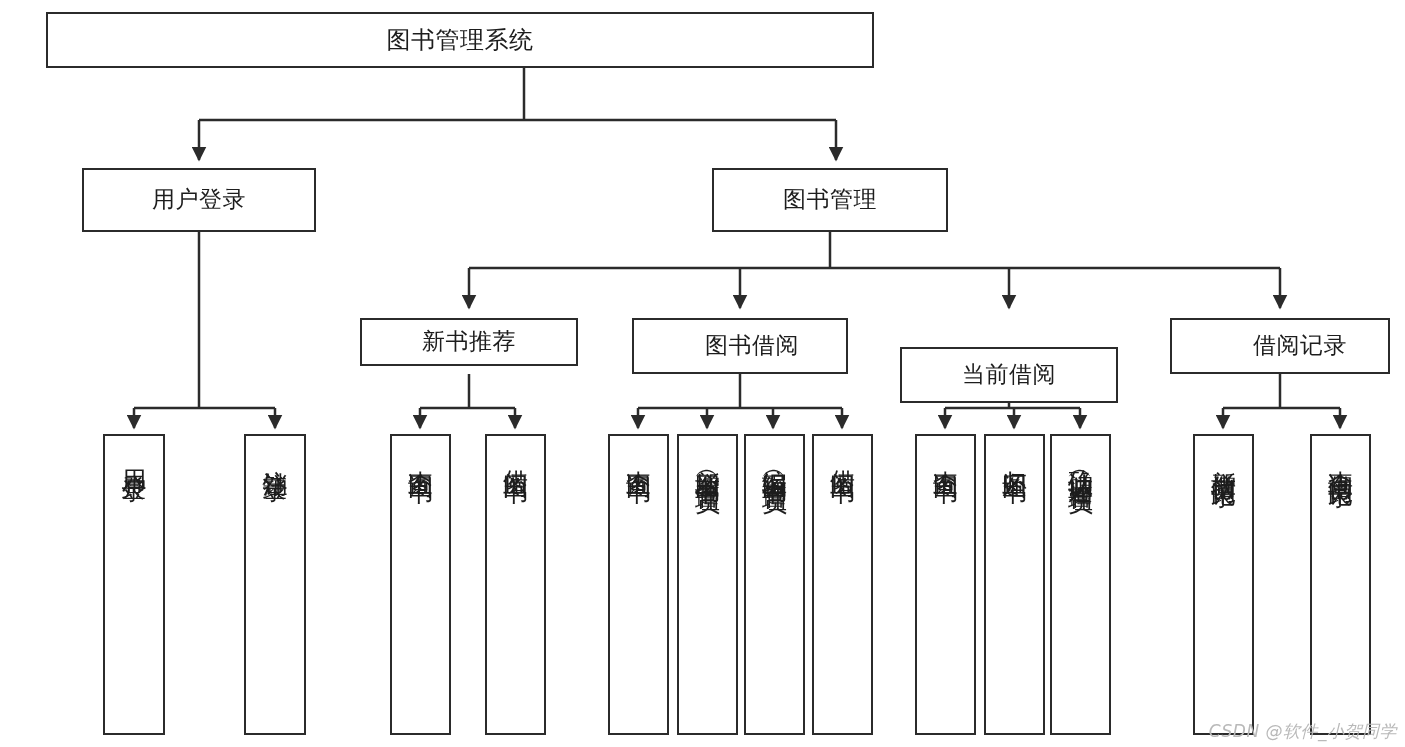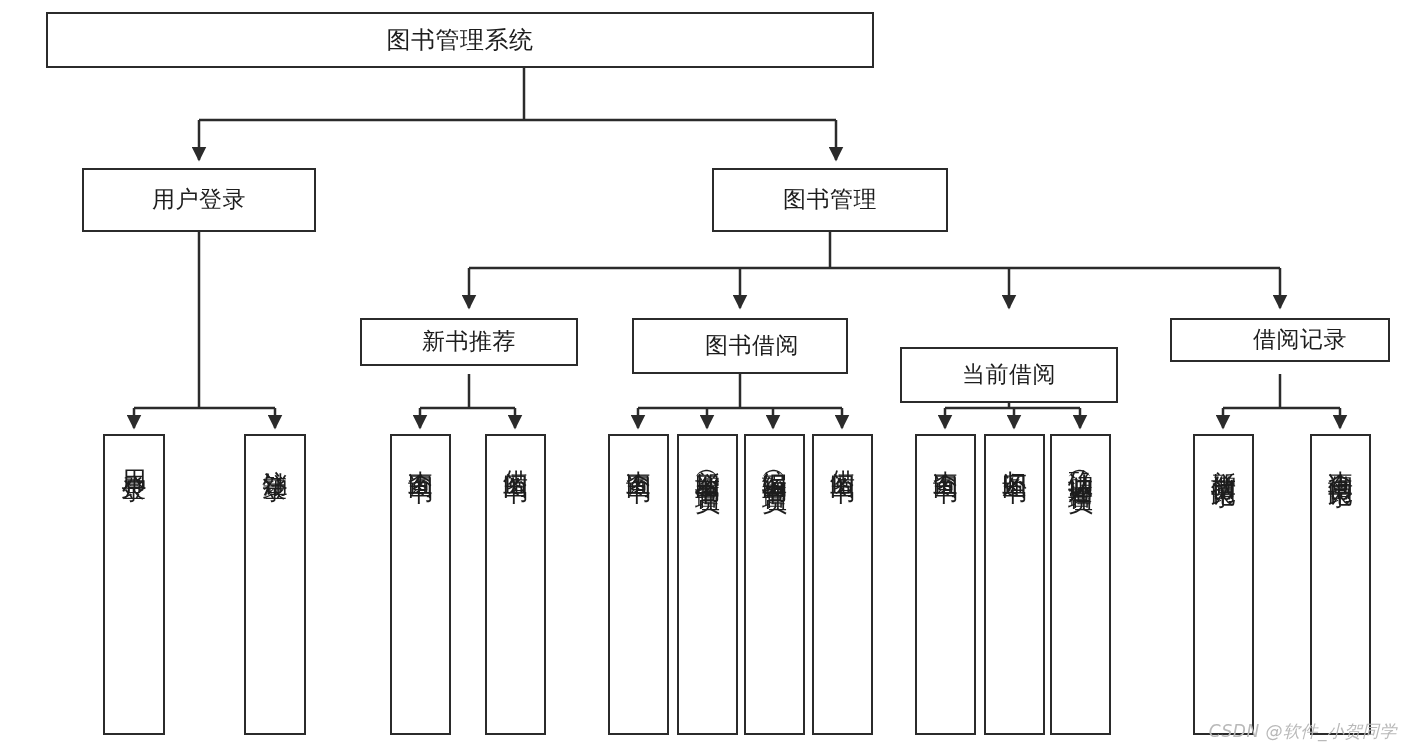--- a/index.html
+++ b/index.html
@@ -144,21 +144,21 @@
 
   <div class="node h" style="left:360px; top:318px; width:218px; height:48px;">
     <span class="lbl">新书推荐</span>
   </div>
   <div class="node h" style="left:632px; top:318px; width:216px; height:56px;padding-left:24px;">
     <span class="lbl">图书借阅</span>
   </div>
   <div class="node h" style="left:900px; top:318px; width:218px; height:56px;margin-top:29px;">
     <span class="lbl">当前借阅</span>
   </div>
-  <div class="node h" style="left:1170px; top:318px; width:220px; height:44px;padding-left:40px;">
+  <div class="node h" style="left:1170px; top:318px; width:220px; height:56px;padding-left:40px;">
     <span class="lbl">借阅记录</span>
   </div>
 
   <div class="node v" style="left:103px; top:434px; width:62px; height:301px;">
     <span class="lbl">用户登录</span>
   </div>
   <div class="node v" style="left:244px; top:434px; width:62px; height:301px;">
     <span class="lbl">注销登录</span>
   </div>
 

